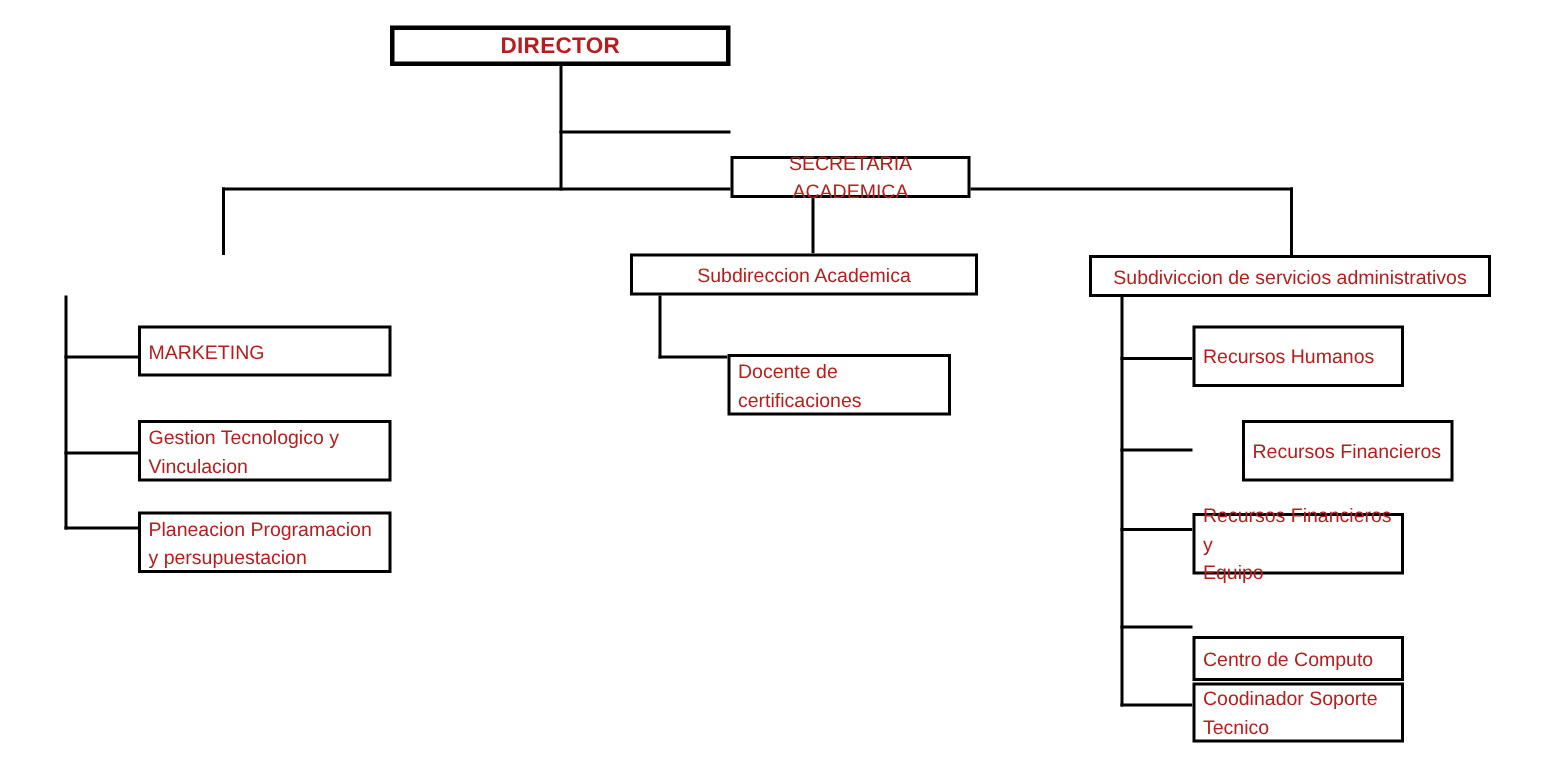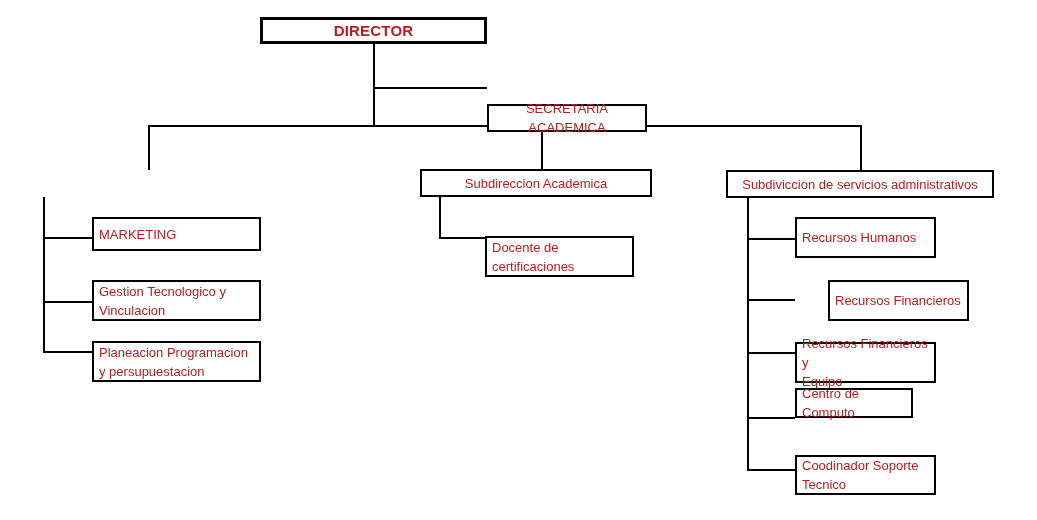--- a/index.html
+++ b/index.html
@@ -93,18 +93,18 @@
   <div class="node leaf" style="left:485px; top:216px; width:149px; height:41px;margin-top:20px;">Docente de
 certificaciones</div>
 
   <div class="node leaf" style="left:795px; top:217px; width:141px; height:41px;">Recursos Humanos</div>
 
   <div class="node leaf" style="left:828px; top:280px; width:141px; height:41px;">Recursos Financieros</div>
 
   <div class="node leaf" style="left:795px; top:342px; width:141px; height:41px;">Recursos Financieros y
 Equipo</div>
 
-  <div class="node leaf" style="left:795px; top:388px; width:118px; height:30px;">Centro de Computo</div>
+  <div class="node leaf" style="left:795px; top:424px; width:141px; height:30px;">Centro de Computo</div>
 
   <div class="node leaf" style="left:795px; top:455px; width:141px; height:40px;">Coodinador Soporte
 Tecnico</div>
 
 </div>
 
 </body></html>

